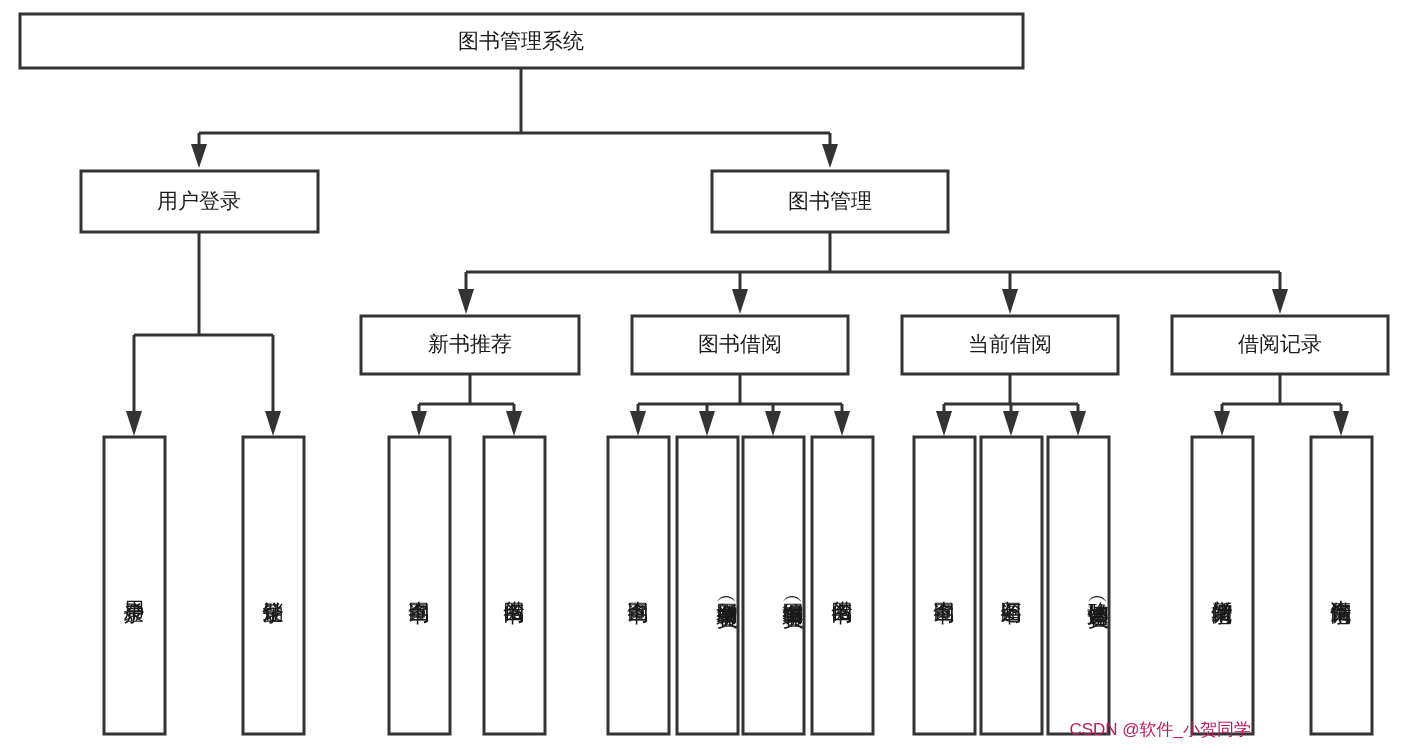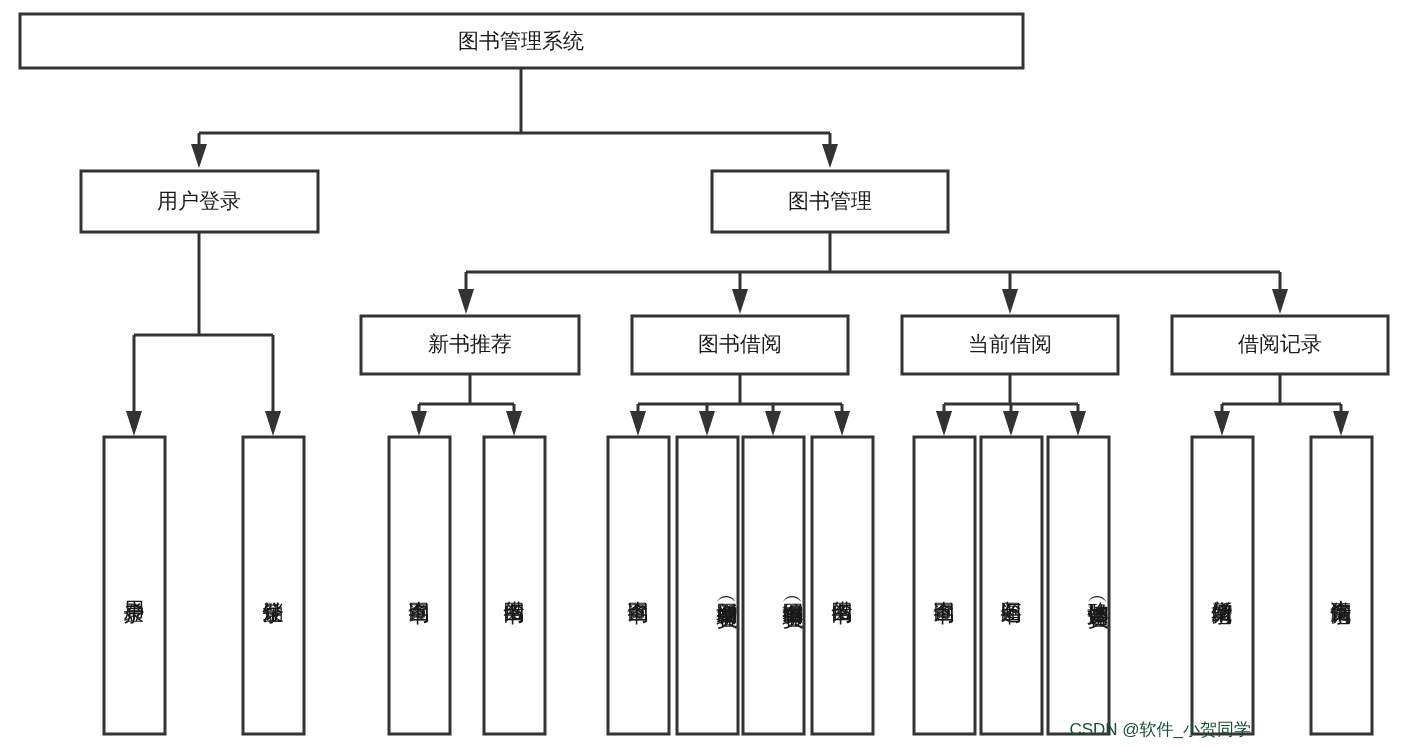--- a/index.html
+++ b/index.html
@@ -62,21 +62,21 @@
     justify-content: center;
     white-space: nowrap;
     pointer-events: none;
   }
   .watermark {
     position: absolute;
     right: 8px;
     bottom: 6px;
     font-family: "Liberation Sans", "DejaVu Sans", sans-serif;
     font-size: 17px;
-    color: #14532d;
+    color: #be185d;
     white-space: nowrap;
     margin-top: 29px;
   }
 </style>
 </head>
 <body>
 
 <div id="diagram-root">
 
   <svg class="diagram-canvas" viewBox="0 0 1405 747">

